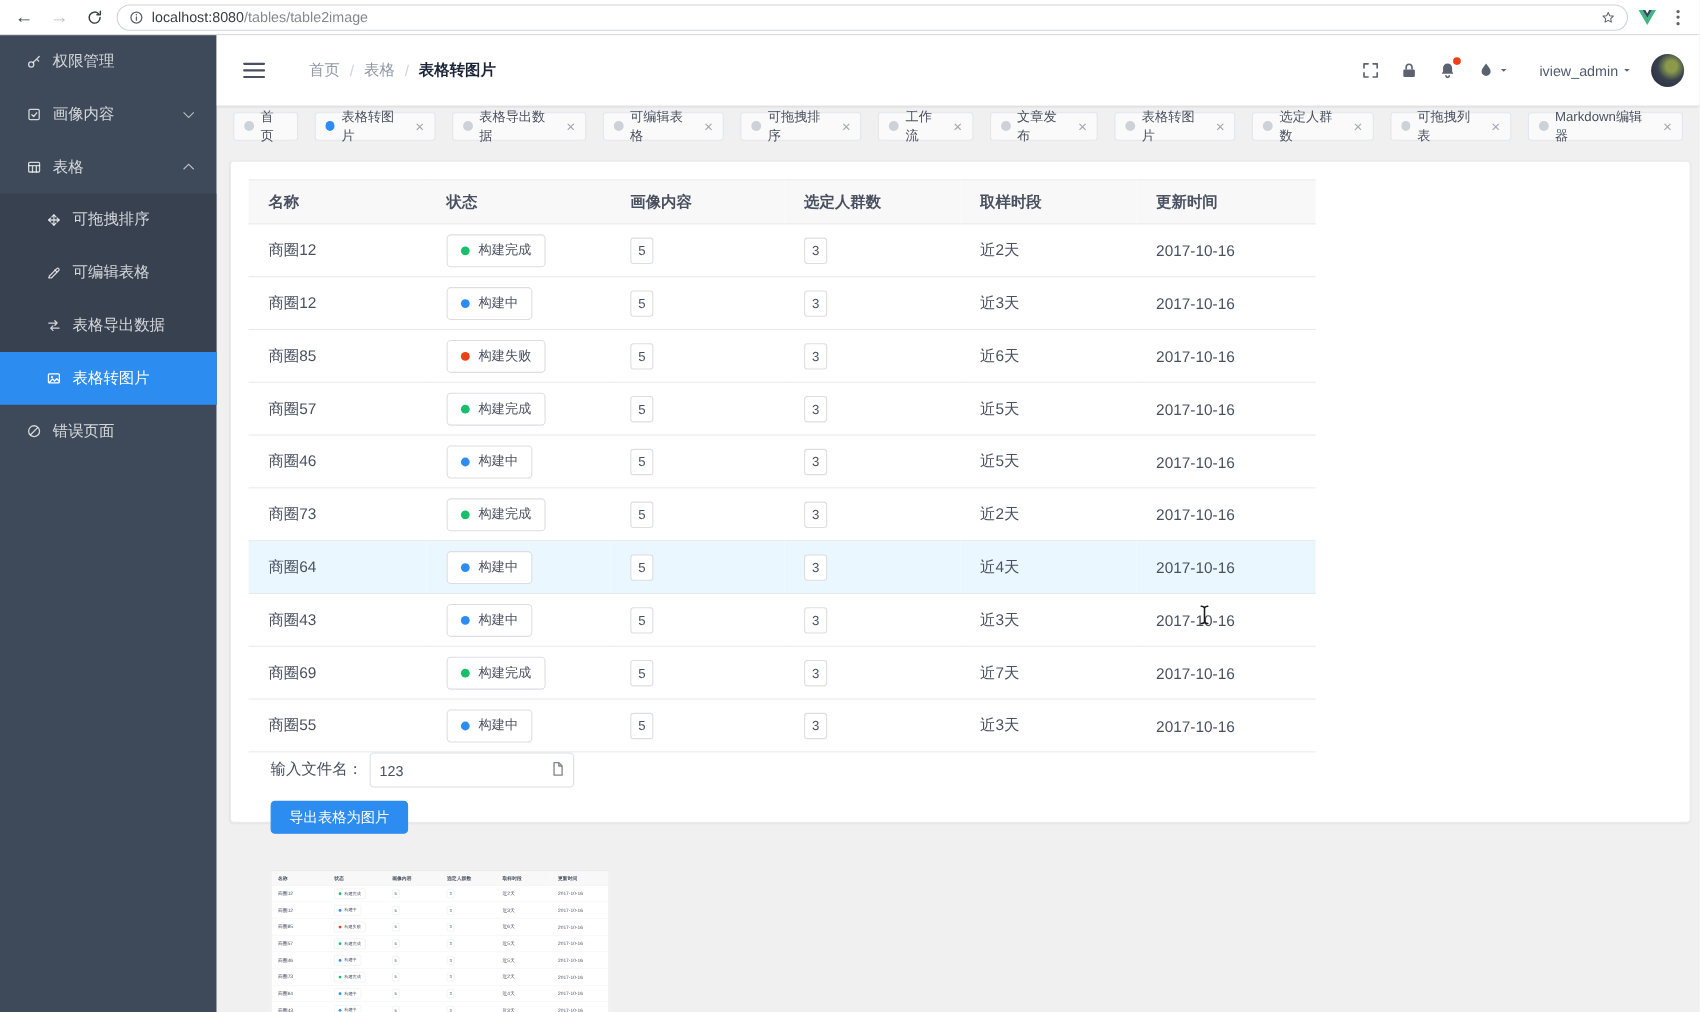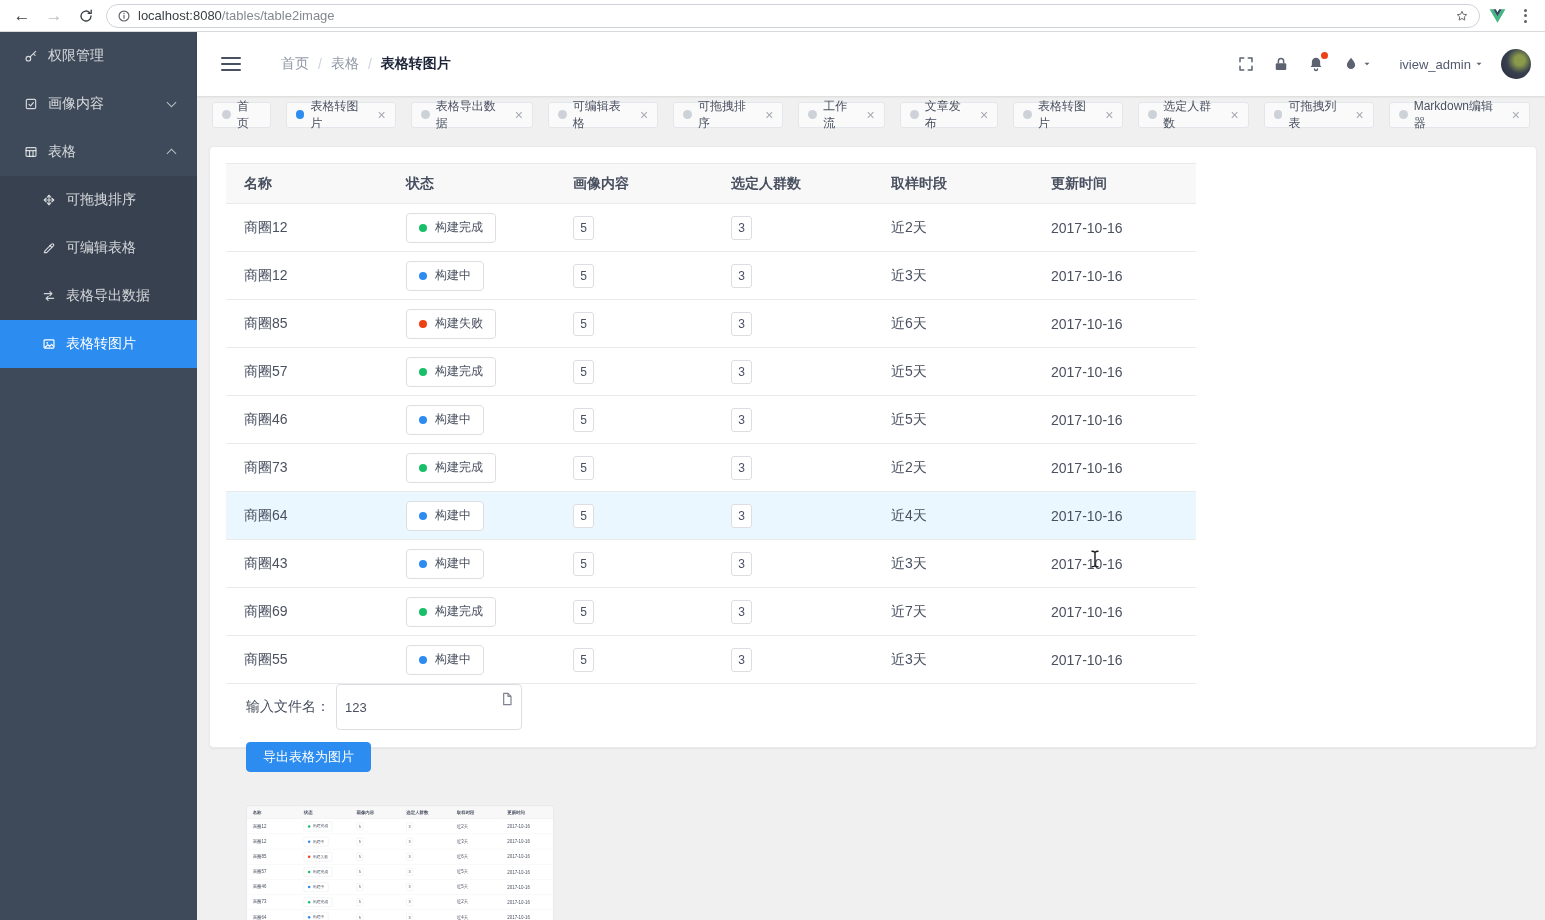--- a/index.html
+++ b/index.html
@@ -74,21 +74,21 @@
   .data-table tr.hover-row td { background: #ebf7ff; }
   .status-btn { display: inline-flex; align-items: center; gap: 8px; height: 30px; padding: 0 12px; border: 1px solid #dcdee2; border-radius: 4px; background: #fff; font-size: 12px; color: #495060; cursor: pointer; white-space: nowrap; }
   .dot { width: 8px; height: 8px; border-radius: 50%; display: inline-block; flex: none; }
   .mini-btn { display: inline-flex; align-items: center; justify-content: center; min-width: 21px; height: 24px; padding: 0 5px; border: 1px solid #dcdee2; border-radius: 3px; background: #fff; font-size: 12px; color: #495060; cursor: pointer; }
 
   
   .right-panel { flex: 1; padding-left: 20px; }
   .filename-row { display: flex; align-items: center; }
   .filename-label { font-size: 14px; color: #495060; white-space: nowrap; }
   .input-wrap { position: relative; margin-left: 6px; }
-  .fn-input { width: 186px; height: 46px; border: 1px solid #dcdee2; border-radius: 4px; padding: 0 28px 0 8px; font-size: 13px; color: #495060; outline: none; font-family: inherit; }
+  .fn-input { width: 186px; height: 32px; border: 1px solid #dcdee2; border-radius: 4px; padding: 0 28px 0 8px; font-size: 13px; color: #495060; outline: none; font-family: inherit; }
   .input-wrap .icon { position: absolute; right: 7px; top: 7px; width: 16px; height: 16px; color: #80848f; }
   .export-btn { margin-top: 12px; height: 30px; padding: 0 16px; background: #2d8cf0; border: 1px solid #2d8cf0; color: #fff; border-radius: 4px; font-size: 13px; display: inline-flex; align-items: center; cursor: pointer; font-family: inherit; }
   .preview-box { margin-top: 33px; width: 308px; height: 167px; overflow: hidden; border: 1px solid #e8eaec; background: #fff; }
   .preview-scale { width: 970px; transform: scale(0.3155); transform-origin: 0 0; }
 
   .icon { display: inline-flex; }
   .icon svg { width: 100%; height: 100%; }
 
   .cursor-ibeam { position: absolute; left: 1089px; top: 549px; z-index: 50; pointer-events: none; }
 </style>
@@ -200,20 +200,29 @@
             <span class="icon">
               <svg viewBox="0 0 24 24">
                 <rect x="3.5" y="5" width="17" height="14" rx="1.5" stroke="currentColor" fill="none" stroke-width="2" stroke-linecap="round" stroke-linejoin="round"></rect>
                 <circle cx="9" cy="10" r="1.6" fill="currentColor" stroke="none"></circle>
                 <path d="m5 18 5-5 3 3 3.5-3.5L20 16" stroke="currentColor" fill="none" stroke-width="2" stroke-linecap="round" stroke-linejoin="round"></path>
               </svg>
             </span>
             <span class="mlabel">表格转图片</span>
           </div>
         </div>
+        <div class="menu-item">
+          <span class="icon">
+            <svg viewBox="0 0 24 24">
+              <circle cx="12" cy="12" r="8.5" stroke="currentColor" fill="none" stroke-width="2" stroke-linecap="round" stroke-linejoin="round"></circle>
+              <path d="M6.5 17.5 17.5 6.5" stroke="currentColor" fill="none" stroke-width="2" stroke-linecap="round" stroke-linejoin="round"></path>
+            </svg>
+          </span>
+          <span class="mlabel">错误页面</span>
+        </div>
       </nav>
   </aside>
 
   <div class="main-col">
 
     <div class="header">
       <span class="hamburger">
           <i></i>
           <i></i>
           <i></i>

